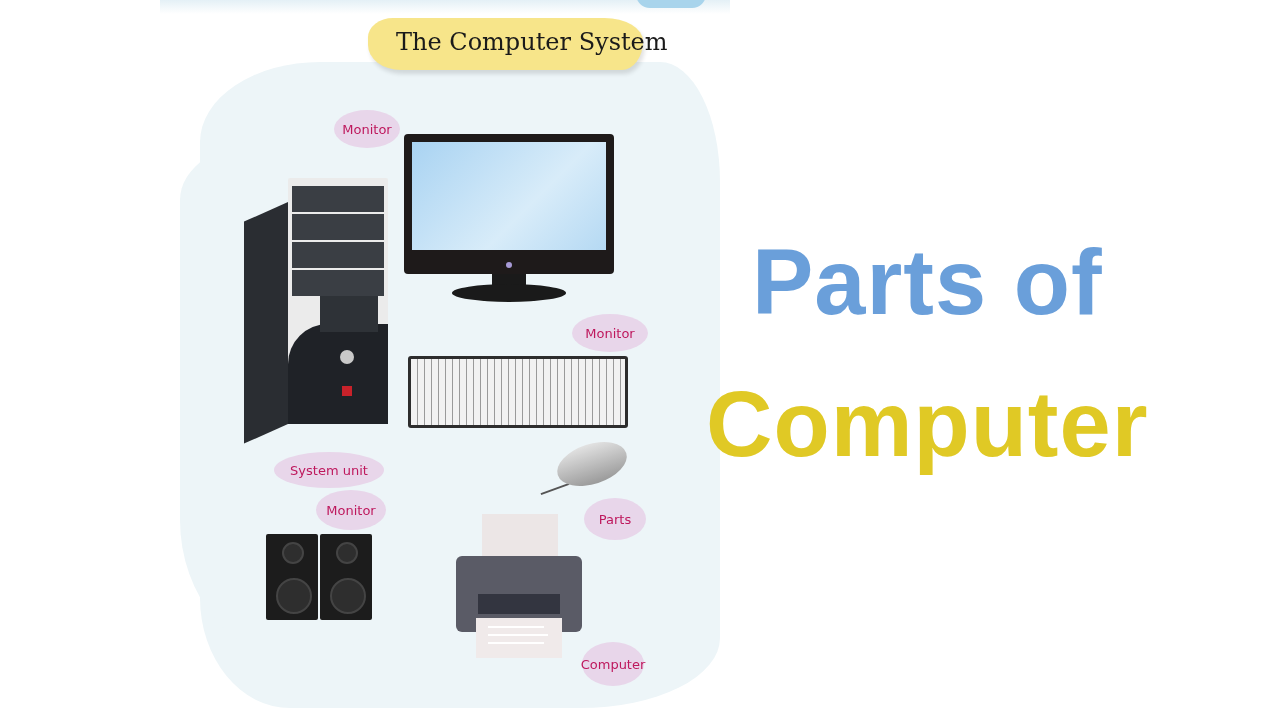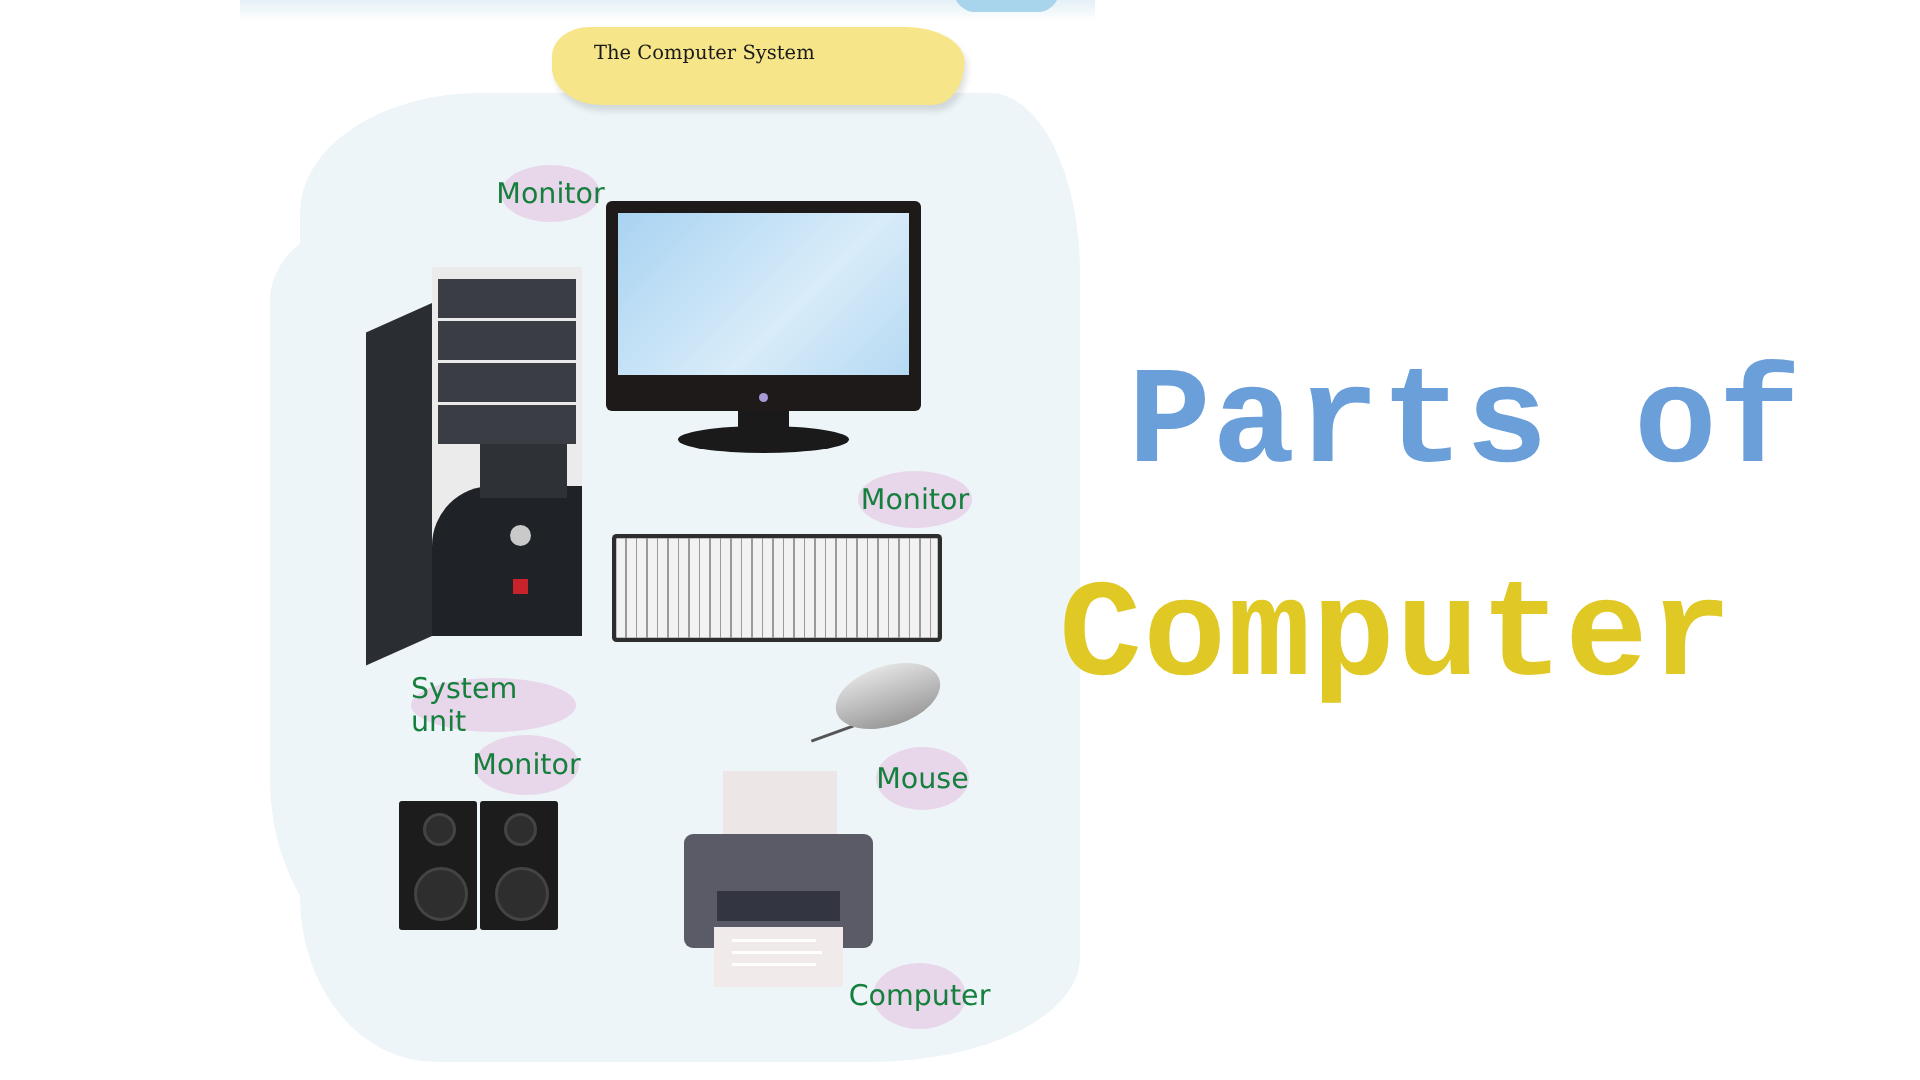--- a/index.html
+++ b/index.html
@@ -5,24 +5,24 @@
   html,body{margin:0;padding:0;}
   body{width:1280px;height:720px;background:#ffffff;position:relative;overflow:hidden;font-family:"DejaVu Sans",sans-serif;}
   .panel{position:absolute;left:160px;top:0;width:570px;height:720px;background:#ffffff;}
   .topband{position:absolute;left:160px;top:0;width:570px;height:14px;background:linear-gradient(#e4f0f6,#ffffff);}
   .cloud{position:absolute;left:636px;top:-6px;width:70px;height:14px;background:#a8d4ec;border-radius:0 0 30px 30px;}
   .blob{position:absolute;left:200px;top:62px;width:520px;height:646px;background:#edf5f8;
     border-radius:120px 60px 140px 90px / 80px 120px 70px 110px;}
   .blob2{position:absolute;left:180px;top:140px;width:200px;height:520px;background:#edf5f8;border-radius:90px 40px 60px 120px / 60px 80px 90px 140px;}
   .banner{position:absolute;left:368px;top:18px;width:275px;height:52px;background:#f7e58a;
     border-radius:26px 40px 22px 34px / 20px 24px 30px 26px;box-shadow:2px 4px 4px rgba(0,0,0,0.12);}
-  .banner-text{position:absolute;left:396px;top:28px;font-family:"DejaVu Serif",serif;font-size:13px;color:#1a1a1a;}
+  .banner-text{position:absolute;left:396px;top:28px;font-family:"DejaVu Serif",serif;font-size:24px;color:#1a1a1a;}
   .bubble{position:absolute;background:#e8d6ea;border-radius:50%;display:flex;align-items:center;justify-content:center;
-    font-family:"DejaVu Sans",sans-serif;font-size:19px;color:#15803d;}
-  .headline{position:absolute;font-family:Liberation Mono, monospace;font-weight:bold;letter-spacing:1px;}
+    font-family:"DejaVu Sans",sans-serif;font-size:13px;color:#be185d;}
+  .headline{position:absolute;font-family:Liberation Sans, sans-serif;font-weight:bold;letter-spacing:1px;}
   .h1{left:752px;top:230px;font-size:92px;color:#6a9fda;}
   .h2{left:706px;top:372px;font-size:92px;color:#e0c925;text-align:right;}
   
   .tower{position:absolute;left:244px;top:178px;width:144px;height:246px;}
   .tower .side{position:absolute;left:0;top:24px;width:44px;height:222px;background:#2a2d32;transform:skewY(-24deg);transform-origin:top right;}
   .tower .front{position:absolute;left:44px;top:0;width:100px;height:246px;background:#ebebeb;border-radius:2px;}
   .tower .front .bay{position:absolute;left:4px;width:92px;height:26px;background:#3a3e44;}
   .tower .front .lower{position:absolute;left:0;top:146px;width:100px;height:100px;background:#1f2227;border-radius:40px 0 0 0;}
   .tower .front .dvd{position:absolute;left:32px;top:118px;width:58px;height:36px;background:#2e3237;}
   .tower .front .pwr{position:absolute;left:52px;top:172px;width:14px;height:14px;border-radius:50%;background:#c9c9c9;}
@@ -109,17 +109,17 @@
 <div class="paper-out">
   <div class="line" style="top:8px;width:56px"></div>
   <div class="line" style="top:16px;width:60px"></div>
   <div class="line" style="top:24px;width:56px"></div>
 </div>
 
 <div class="bubble" style="left:334px;top:110px;width:66px;height:38px">Monitor</div>
 <div class="bubble" style="left:572px;top:314px;width:76px;height:38px">Monitor</div>
 <div class="bubble" style="left:274px;top:452px;width:110px;height:36px">System unit</div>
 <div class="bubble" style="left:316px;top:490px;width:70px;height:40px">Monitor</div>
-<div class="bubble" style="left:584px;top:498px;width:62px;height:42px">Mouse</div>
+<div class="bubble" style="left:584px;top:498px;width:62px;height:42px">Parts</div>
 <div class="bubble" style="left:582px;top:642px;width:62px;height:44px">Computer</div>
 
 <div class="headline h1">Parts of</div>
 <div class="headline h2">Computer</div>
 
 </body></html>

